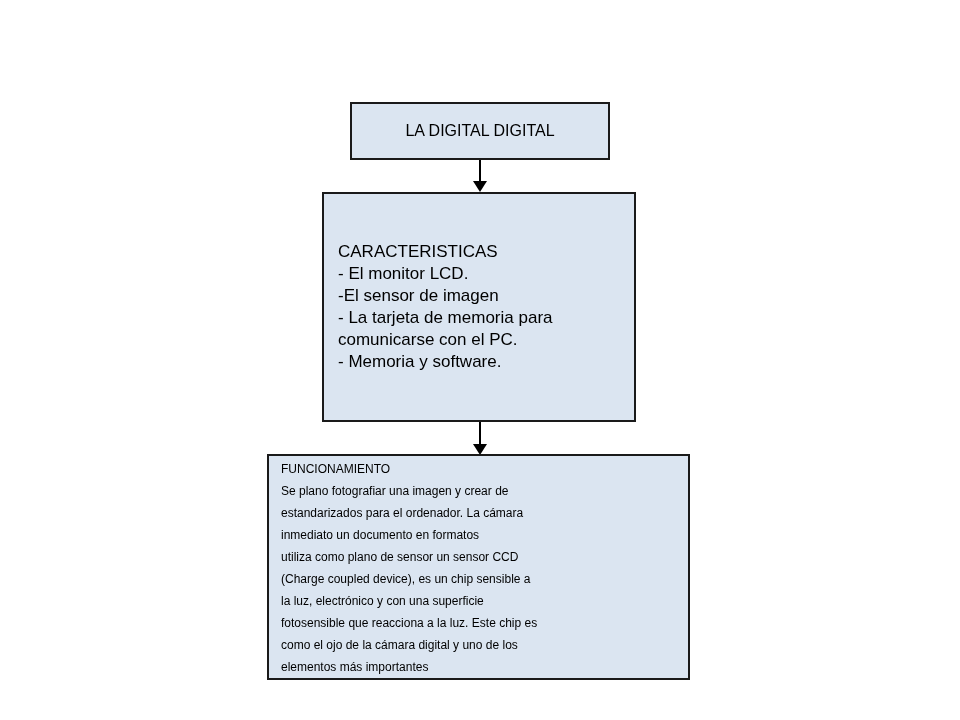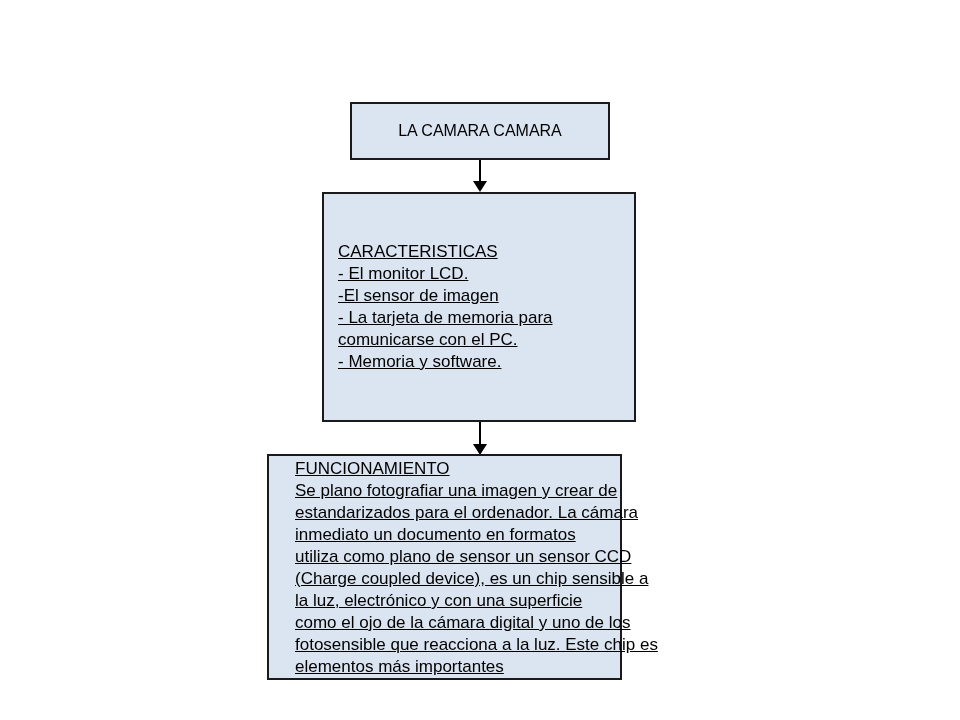--- a/index.html
+++ b/index.html
@@ -30,25 +30,25 @@
   }
   .node-caracteristicas {
     left: 322px; top: 192px;
     width: 314px; height: 230px;
     display: flex; flex-direction: column; justify-content: center;
     padding-left: 14px; padding-right: 6px;
     font-size: 17px; line-height: 22px;
   }
   .node-funcionamiento {
     left: 267px; top: 454px;
-    width: 355px; height: 226px;
-    padding: 2px 6px 0 26px;
-    font-size: 17px; line-height: 22px;
+    width: 423px; height: 226px;
+    padding: 2px 6px 0 12px;
+    font-size: 12px; line-height: 22px;
   }
-  .line { white-space: nowrap; text-decoration: underline; }
+  .line { white-space: nowrap; }
   .arrow-line {
     position: absolute;
     width: 2px;
     background: #000000;
   }
   .arrow-head {
     position: absolute;
     width: 0; height: 0;
     border-left: 7px solid transparent;
     border-right: 7px solid transparent;
@@ -58,21 +58,21 @@
   .arrow1-head { left: 473px; top: 181px; }
   .arrow2-line { left: 479px; top: 422px; height: 23px; }
   .arrow2-head { left: 473px; top: 444px; }
 </style>
 </head>
 <body>
 
 <div class="slide">
 
   <div class="node node-title">
-    <span>LA CAMARA CAMARA</span>
+    <span>LA DIGITAL DIGITAL</span>
   </div>
 
   <div class="arrow-line arrow1-line"></div>
   <div class="arrow-head arrow1-head"></div>
 
   <div class="node node-caracteristicas">
     <div class="line">CARACTERISTICAS</div>
     <div class="line">- El monitor LCD.</div>
     <div class="line">-El sensor de imagen</div>
     <div class="line">- La tarjeta de memoria para</div>
@@ -84,18 +84,18 @@
   <div class="arrow-head arrow2-head"></div>
 
   <div class="node node-funcionamiento">
     <div class="line">FUNCIONAMIENTO</div>
     <div class="line">Se plano fotografiar una imagen y crear de</div>
     <div class="line">estandarizados para el ordenador. La cámara</div>
     <div class="line">inmediato un documento en formatos</div>
     <div class="line">utiliza como plano de sensor un sensor CCD</div>
     <div class="line">(Charge coupled device), es un chip sensible a</div>
     <div class="line">la luz, electrónico y con una superficie</div>
+    <div class="line">fotosensible que reacciona a la luz. Este chip es</div>
     <div class="line">como el ojo de la cámara digital y uno de los</div>
-    <div class="line">fotosensible que reacciona a la luz. Este chip es</div>
     <div class="line">elementos más importantes</div>
   </div>
 
 </div>
 
 </body></html>

